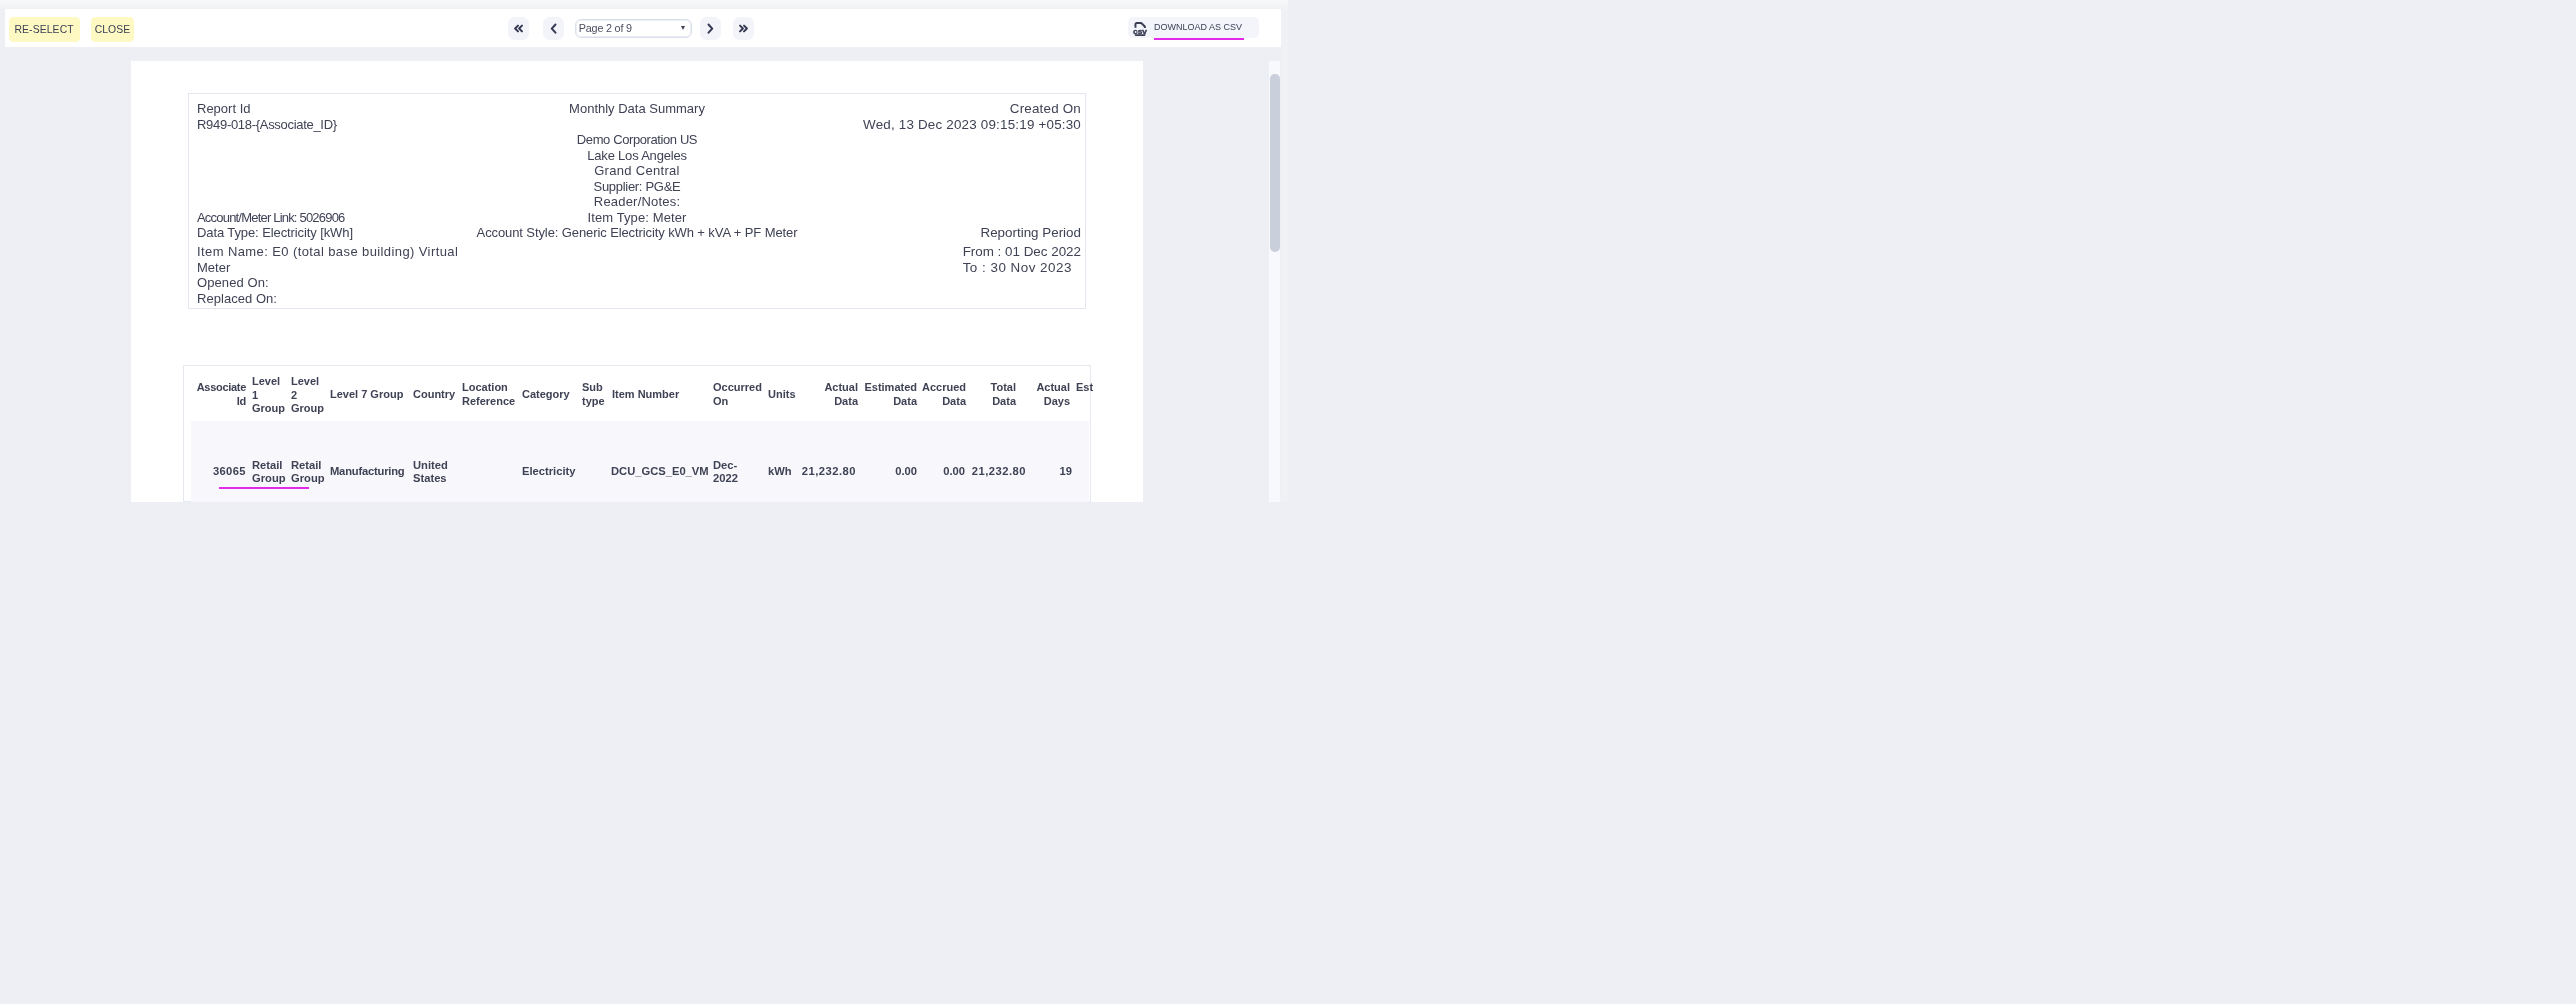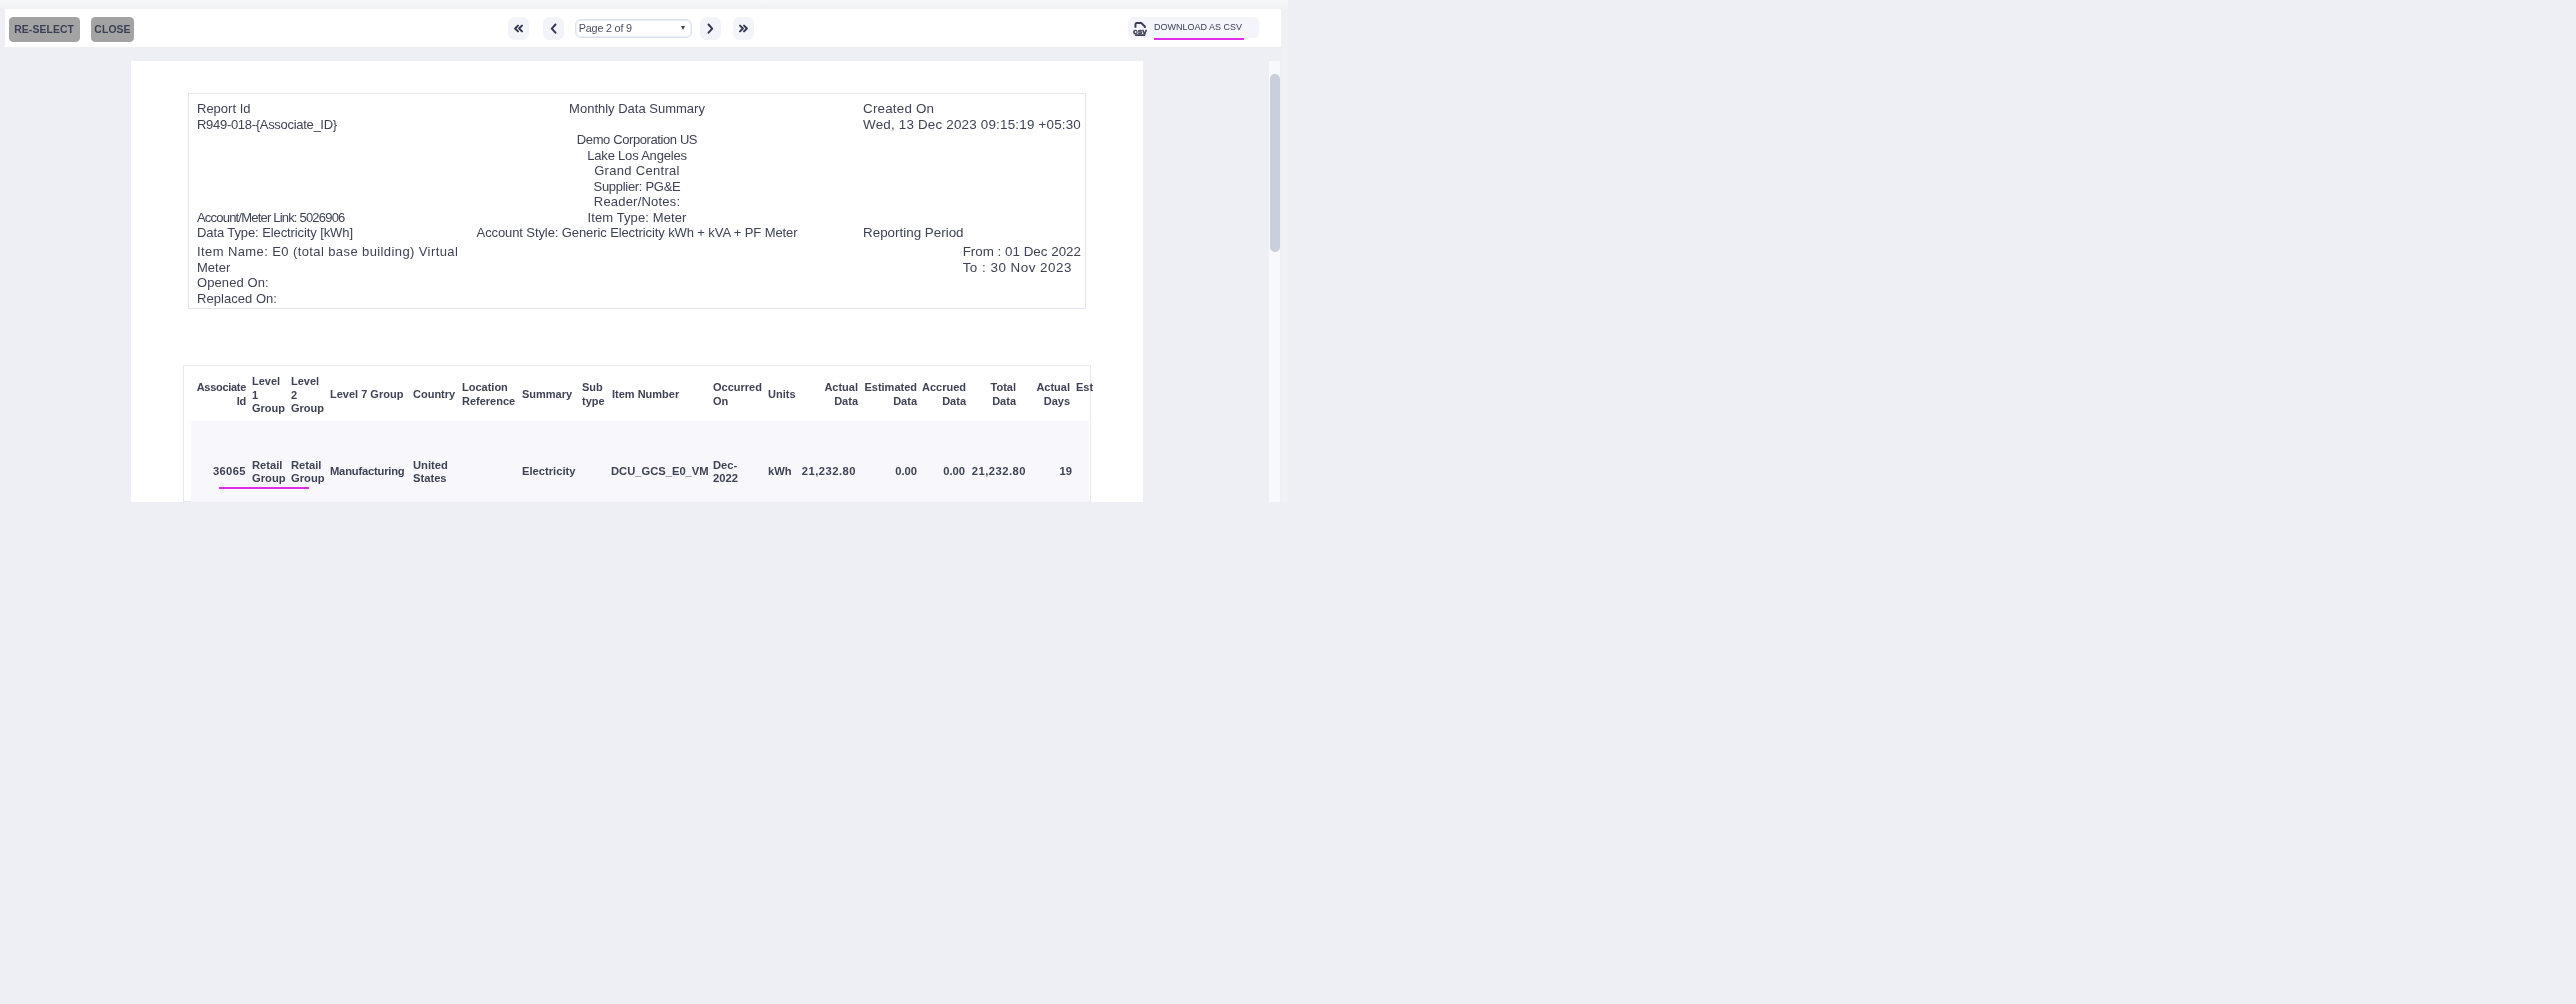--- a/index.html
+++ b/index.html
@@ -1,19 +1,19 @@
 <!DOCTYPE html>
 <html style="font-size:14px"><head><meta charset="utf-8"><title>Report</title><style>
 *{margin:0;padding:0;box-sizing:border-box}
 html,body{width:1288px;height:502px;overflow:hidden}
 body{position:relative;background:#edeff4;font-family:"Liberation Sans",sans-serif;color:#3f4254;-webkit-font-smoothing:antialiased}
 .abs{position:absolute}
 .topstrip{left:0;top:0;width:1288px;height:8.6px;background:linear-gradient(#f8f8fa,#f0f1f4)}
 .toolbar{left:4.7px;top:8.6px;width:1276px;height:38px;background:#ffffff}
-.btn{background:#a3a3a3;border-radius:4.3px;color:#3a3f54;font-weight:bold;font-size:10.4px;letter-spacing:0.1px;display:flex;align-items:center;justify-content:center}
+.btn{background:#fef9c3;border-radius:4.3px;color:#3a3f54;font-weight:normal;font-size:10.4px;letter-spacing:0.1px;display:flex;align-items:center;justify-content:center}
 .pgbtn{background:#f3f4f9;border-radius:6.5px;display:flex;align-items:center;justify-content:center;top:17px;width:21.4px;height:22.5px}
 .sel{border:1.7px solid #dae0ea;border-radius:6px;background:#fff;display:flex;align-items:center;box-shadow:inset 0 0 0 0.9px #eceef5}
 .card{left:131px;top:61px;width:1012px;height:441px;background:#ffffff}
 .rbox{left:188px;top:93px;width:898px;height:216px;border:0.9px solid #e4e6ef;background:#fff}
 .rtext{font-size:13px;font-weight:normal;line-height:15.5px;color:#3f4254;white-space:nowrap}
 .tbox{left:183px;top:365px;width:908px;height:137px;border:0.9px solid #e7e9f0;background:#fff;overflow:hidden}
 .stripe{left:191px;top:421px;width:898px;height:81px;background:#f8f8fc}
 .th{font-size:11px;font-weight:bold;line-height:13.6px;color:#3f4254;white-space:nowrap;top:395px;transform:translateY(-50%)}
 .td{font-size:11.2px;font-weight:bold;line-height:13.4px;color:#3f4254;white-space:nowrap;top:472px;transform:translateY(-50%)}
 .tr{text-align:right}
@@ -67,32 +67,32 @@
 <text x="0" y="26.4" font-family="Liberation Sans" font-size="16.5px" font-weight="bold" textLength="32" lengthAdjust="spacingAndGlyphs" fill="#3a3f54" stroke="#3a3f54" stroke-width="0.9">csv</text>
 <path d="M3.5 28.2 H28.9 L27.8 30.8 Q27.2 32 25.6 32 H6.8 Q5.2 32 4.6 30.8 Z" fill="#3a3f54"></path>
 </svg>
 <div class="abs" style="left:1154px;top:22px;font-size:9px;font-weight:normal;color:#3a3f54;letter-spacing:0">DOWNLOAD AS CSV</div>
 <div class="abs mag" style="left:1154px;top:38px;width:90px;height:2.2px"></div>
 <div class="abs card"></div>
 <div class="abs rbox"></div>
 <div class="abs rtext" style="left:197px;top:101px">Report Id<br><span style="letter-spacing:-0.3px">R949-018-{Associate_ID}</span><br>&nbsp;<br>&nbsp;<br>&nbsp;<br>&nbsp;<br>&nbsp;<br><span style="letter-spacing:-0.8px">Account/Meter Link: 5026906</span><br><span style="letter-spacing:-0.1px">Data Type: Electricity [kWh]</span></div>
 <div class="abs rtext" style="left:197px;top:244px"><span style="letter-spacing:0.4px">Item Name: E0 (total base building) Virtual</span><br>Meter<br><span style="letter-spacing:0.1px">Opened On:</span><br><span style="letter-spacing:0.04px">Replaced On:</span></div>
 <div class="abs rtext" style="left:637px;top:101px;transform:translateX(-50%);text-align:center">Monthly Data Summary<br>&nbsp;<br><span style="letter-spacing:-0.4px">Demo Corporation US</span><br><span style="letter-spacing:-0.2px">Lake Los Angeles</span><br><span style="letter-spacing:0.3px">Grand Central</span><br><span style="letter-spacing:-0.3px">Supplier: PG&amp;E</span><br><span style="letter-spacing:0.2px">Reader/Notes:</span><br><span style="letter-spacing:0.1px">Item Type: Meter</span><br><span style="letter-spacing:-0.1px">Account Style: Generic Electricity kWh + kVA + PF Meter</span></div>
-<div class="abs rtext" style="right:207px;top:101px;font-size:13.4px"><span style="letter-spacing:0.2px">Created On</span><br><span style="letter-spacing:0.2px">Wed, 13 Dec 2023 09:15:19 +05:30</span><br>&nbsp;<br>&nbsp;<br>&nbsp;<br>&nbsp;<br>&nbsp;<br>&nbsp;<br>Reporting Period</div>
+<div class="abs rtext" style="right:207px;top:101px;text-align:right;font-size:13.4px"><span style="letter-spacing:0.2px">Created On</span><br><span style="letter-spacing:0.2px">Wed, 13 Dec 2023 09:15:19 +05:30</span><br>&nbsp;<br>&nbsp;<br>&nbsp;<br>&nbsp;<br>&nbsp;<br>&nbsp;<br>Reporting Period</div>
 <div class="abs rtext" style="right:207px;top:244px;font-size:13.4px">From : 01 Dec 2022<br><span style="letter-spacing:0.5px">To : 30 Nov 2023</span></div>
 <div class="abs tbox"></div>
 <div class="abs stripe"></div>
 
 <div class="abs th tr" style="right:1042px;letter-spacing:-0.3px">Associate<br>Id</div>
 <div class="abs th" style="left:252px">Level<br>1<br>Group</div>
 <div class="abs th" style="left:291px">Level<br>2<br>Group</div>
 <div class="abs th" style="left:330px">Level 7 Group</div>
 <div class="abs th" style="left:413px">Country</div>
 <div class="abs th" style="left:462px">Location<br>Reference</div>
-<div class="abs th" style="left:522px">Summary</div>
+<div class="abs th" style="left:522px">Category</div>
 <div class="abs th" style="left:582px">Sub<br>type</div>
 <div class="abs th" style="left:612px">Item Number</div>
 <div class="abs th" style="left:713px">Occurred<br>On</div>
 <div class="abs th" style="left:768px">Units</div>
 <div class="abs th tr" style="right:430px">Actual<br>Data</div>
 <div class="abs th tr" style="right:371px">Estimated<br>Data</div>
 <div class="abs th tr" style="right:322px">Accrued<br>Data</div>
 <div class="abs th tr" style="right:272px">Total<br>Data</div>
 <div class="abs th tr" style="right:218px">Actual<br>Days</div>
 <div class="abs th" style="left:1076px">Est<br>&nbsp;</div>

